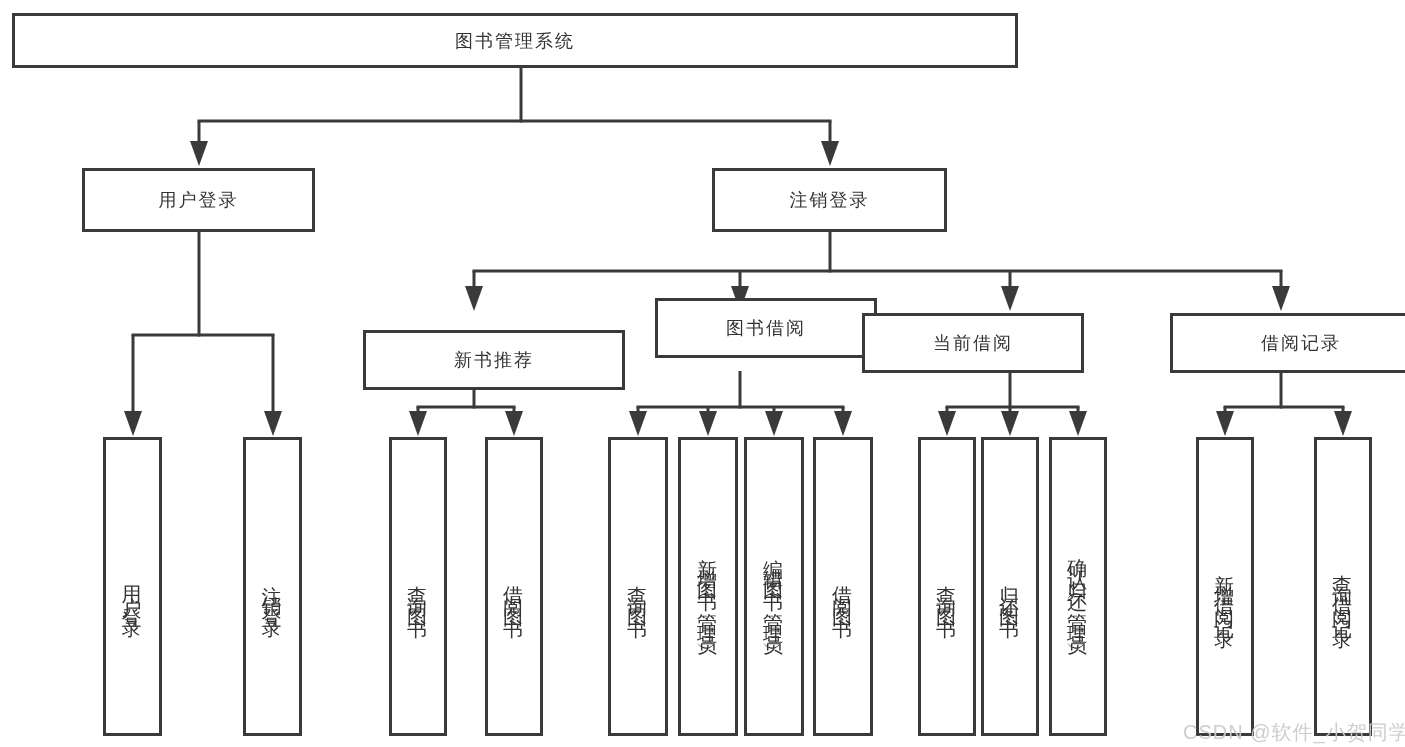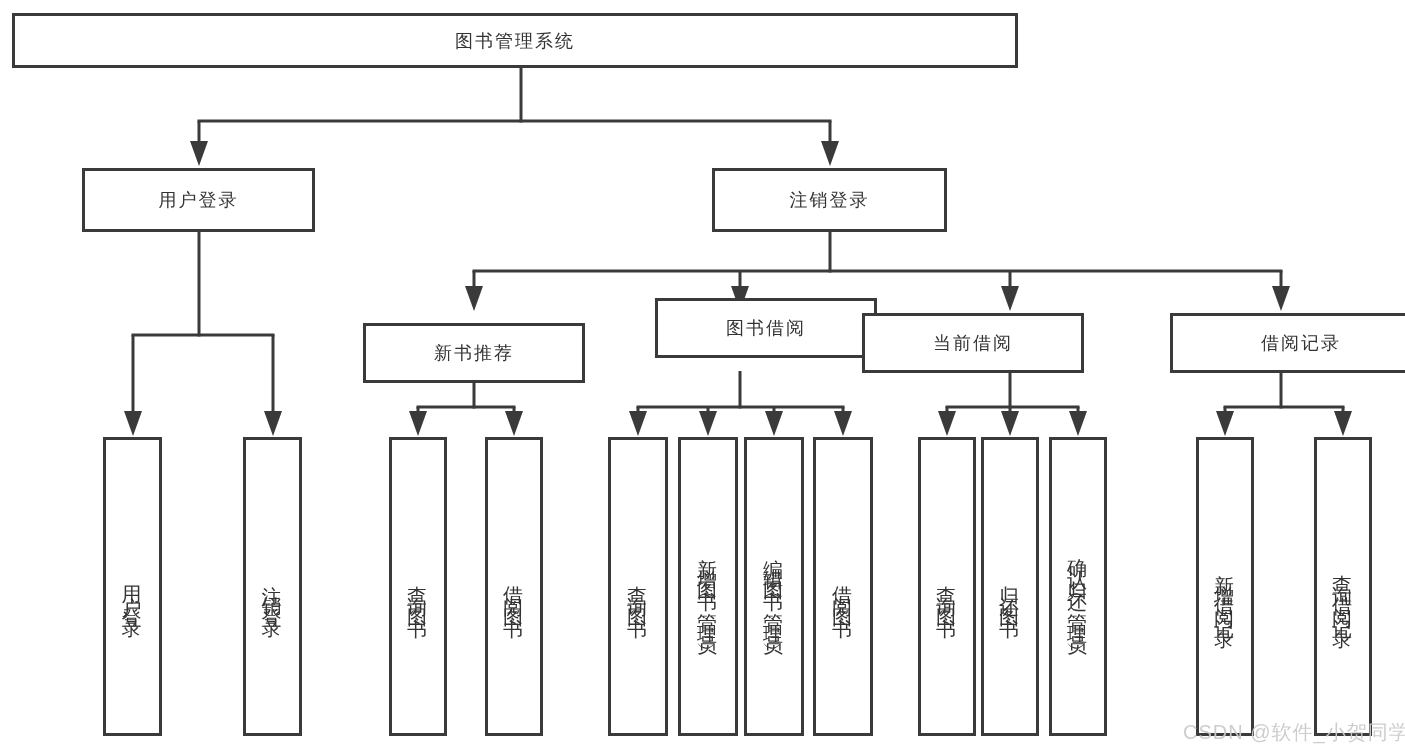--- a/index.html
+++ b/index.html
@@ -123,21 +123,21 @@
     <span>图书管理系统</span>
   </div>
 
   <div class="box h" style="left:82px;top:168px;width:233px;height:64px;">
     <span>用户登录</span>
   </div>
   <div class="box h" style="left:712px;top:168px;width:235px;height:64px;">
     <span>注销登录</span>
   </div>
 
-  <div class="box h" style="left:363px;top:323px;width:222px;height:60px;">
+  <div class="box h" style="left:363px;top:330px;width:262px;height:60px;">
     <span>新书推荐</span>
   </div>
   <div class="box h" style="left:629px;top:298px;width:222px;height:60px;margin-left:26px;">
     <span>图书借阅</span>
   </div>
   <div class="box h" style="left:862px;top:313px;width:222px;height:60px;">
     <span>当前借阅</span>
   </div>
   <div class="box h" style="left:1170px;top:313px;width:262px;height:60px;">
     <span>借阅记录</span>

